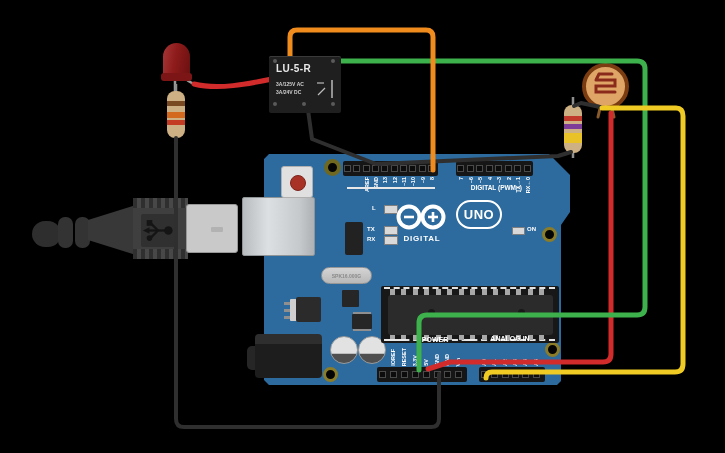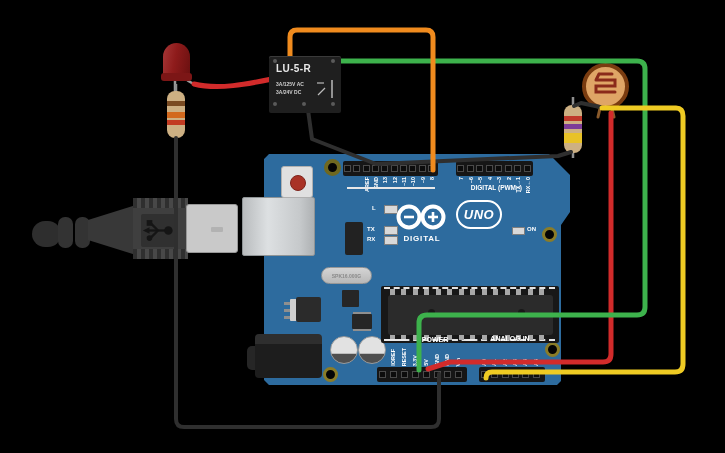--- a/index.html
+++ b/index.html
@@ -96,21 +96,21 @@
   <svg class="abs" style="left:394px;top:201px;" width="56" height="32" viewBox="0 0 56 32">
     <circle cx="15" cy="16" r="10.5" fill="none" stroke="#fff" stroke-width="4"></circle>
     <circle cx="39" cy="16" r="10.5" fill="none" stroke="#fff" stroke-width="4"></circle>
     <line x1="10" y1="16" x2="20" y2="16" stroke="#fff" stroke-width="2.6"></line>
     <line x1="34" y1="16" x2="44" y2="16" stroke="#fff" stroke-width="2.6"></line>
     <line x1="39" y1="11" x2="39" y2="21" stroke="#fff" stroke-width="2.6"></line>
   </svg>
   <div class="abs silk" style="left:392px;top:234px;width:60px;font-size:8px;text-align:center;letter-spacing:0.8px;">DIGITAL</div>
   <div class="abs" style="left:456px;top:200px;width:46px;height:29px;border:2.5px solid #fff;border-radius:15px;box-sizing:border-box;
               display:flex;align-items:center;justify-content:center;">
-    <span class="silk" style="font-size:13px;letter-spacing:0.5px;font-style:italic;">UNO</span>
+    <span class="silk" style="font-size:13px;letter-spacing:0.5px;">UNO</span>
   </div>
 
   <div class="abs" style="left:512px;top:227px;width:11px;height:6px;background:#d9d9d9;border:1px solid #7f7f7f;"></div>
   <div class="abs silk" style="left:527px;top:226px;font-size:6px;">ON</div>
 
   <div class="abs hole" style="left:324px;top:159px;width:17px;height:17px;border:4px solid #6f6820;"></div>
   <div class="abs hole" style="left:542px;top:227px;width:15px;height:15px;border:3.5px solid #8a7c28;"></div>
   <div class="abs hole" style="left:545px;top:342px;width:15px;height:15px;border:3.5px solid #8a7c28;"></div>
   <div class="abs hole" style="left:323px;top:367px;width:15px;height:15px;border:3.5px solid #8a7c28;"></div>
 

